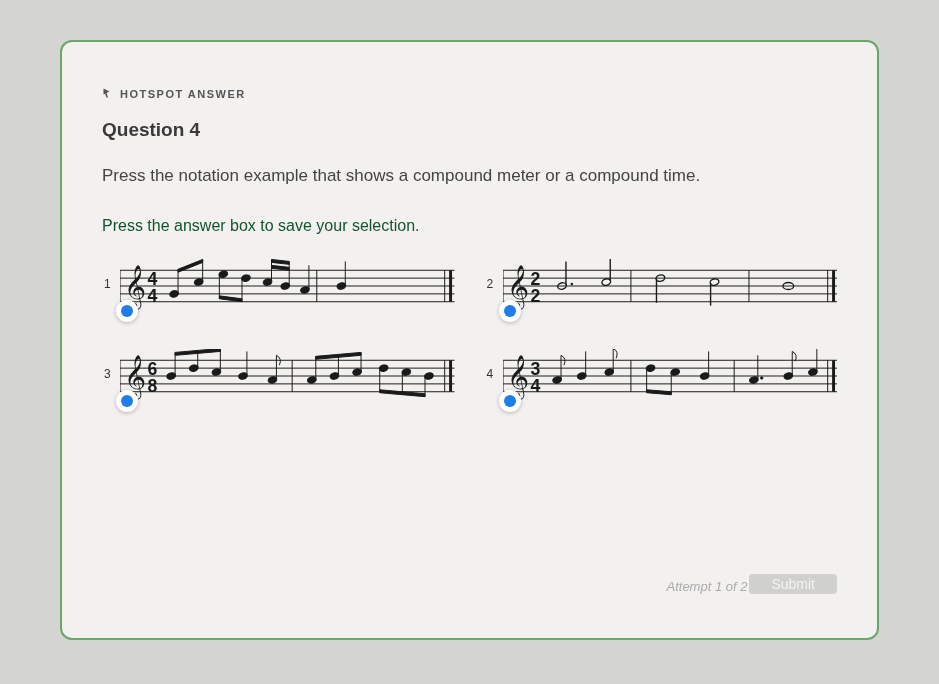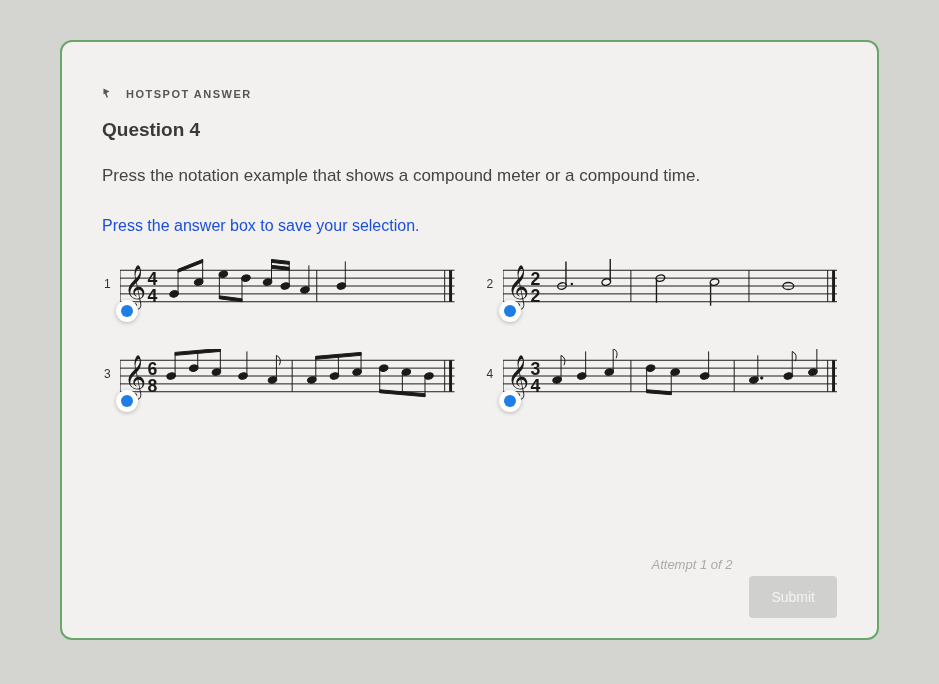--- a/index.html
+++ b/index.html
@@ -15,21 +15,21 @@
       background: #f2f1ef;
       border: 2px solid #6aa66a;
       border-radius: 12px;
       padding: 45px 40px 30px 40px;
       height: 600px;
       position: relative;
     }
     .answer-type {
       display: flex;
       align-items: center;
-      gap: 12px;
+      gap: 6px;
       font-size: 11px;
       letter-spacing: 1.5px;
       color: #555;
       font-weight: 600;
       margin-bottom: 18px;
     }
     .answer-type svg { width: 12px; height: 12px; }
     .question-title {
       font-size: 19px;
       font-weight: 600;
@@ -37,21 +37,21 @@
       margin-bottom: 22px;
     }
     .question-text {
       font-size: 17px;
       color: #444;
       margin-bottom: 28px;
       line-height: 1.5;
     }
     .instruction-text {
       font-size: 16px;
-      color: #1d4ed8;
+      color: #14532d;
       margin-bottom: 24px;
     }
     .options-grid {
       display: grid;
       grid-template-columns: 1fr 1fr;
       gap: 35px 30px;
       margin-top: 10px;
     }
     .option {
       position: relative;
@@ -84,36 +84,36 @@
       background: #1f7ee6;
     }
     .staff {
       margin-left: 18px;
       height: 55px;
       position: relative;
     }
     .staff svg { width: 100%; height: 100%; }
     .footer {
       position: absolute;
-      bottom: 20px;
+      bottom: 44px;
       right: 40px;
       display: flex;
-      align-items: flex-start;
-      gap: 17px;
+      align-items: flex-end;
+      gap: 2px;
     }
     .attempts {
       font-size: 13px;
       font-style: italic;
       color: #aaa;
     }
     .submit-btn {
       background: #d0d0ce;
       color: #f4f4f2;
       border: none;
-      padding: 13px 22px;
+      padding: 2px 22px;
       border-radius: 4px;
       font-size: 14px;
       cursor: pointer;
       margin-top: 19px;
     }
   </style>
 </head>
 <body>
 
 <div class="card">

